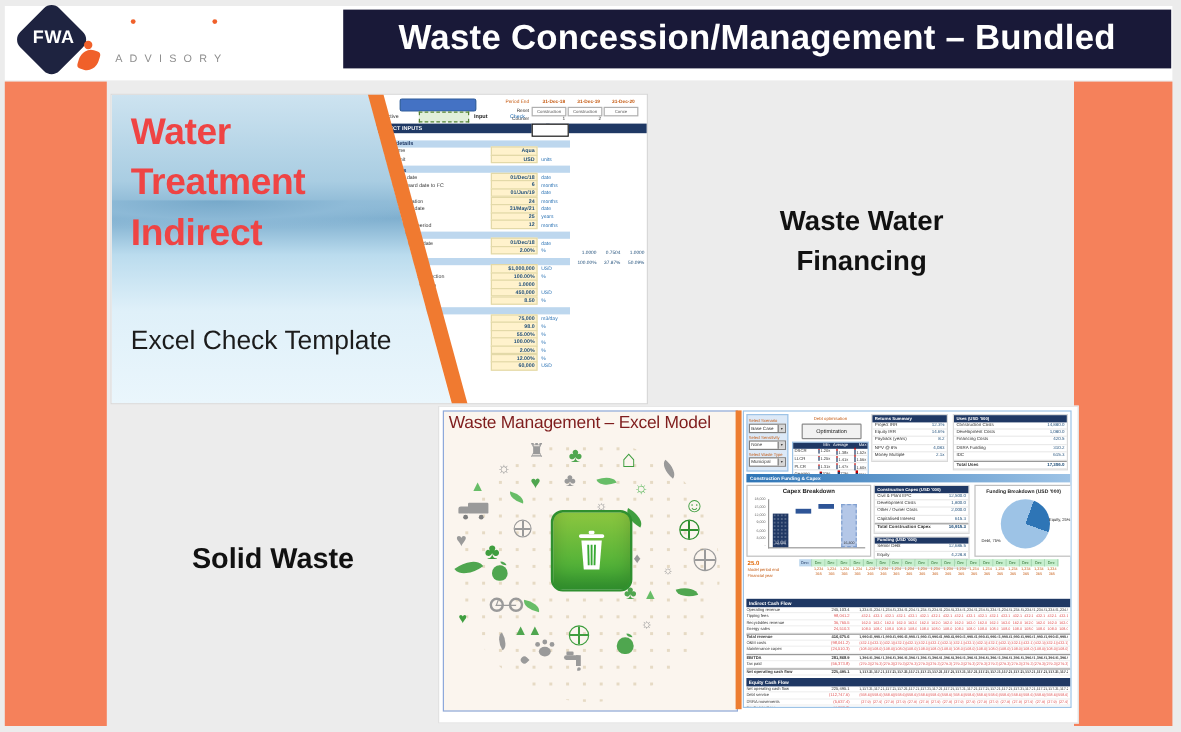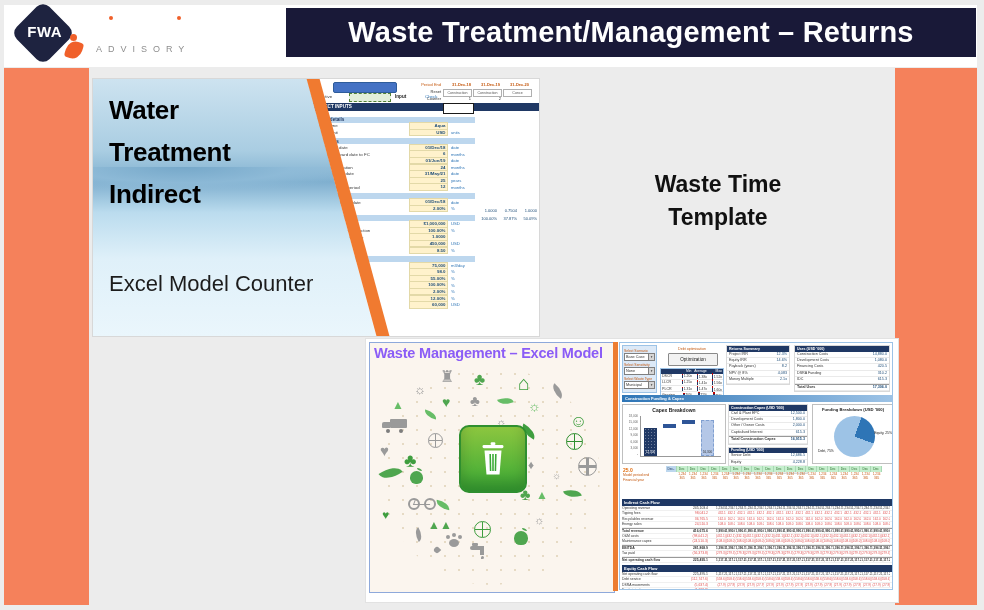--- a/index.html
+++ b/index.html
@@ -47,26 +47,26 @@
   .s-row{display:flex;height:6.6px;align-items:center;}
   .s-label{flex:1;font-size:4.4px;color:#3A3A3A;white-space:nowrap;overflow:hidden;}
   .s-val{width:36px;background:#FFF2CC;border:0.5px solid #E3D9A8;font-size:4.4px;color:#1F4E79;text-align:right;padding-right:1.5px;font-weight:bold;height:5.4px;line-height:5.4px;}
   .s-unit{width:24px;font-size:4.2px;color:#2E75B6;padding-left:3px;white-space:nowrap;overflow:hidden;}
   .rrow{position:absolute;left:384px;display:flex;}
   .r-cell{width:20px;text-align:right;font-size:4px;color:#1F4E79;white-space:nowrap;}
   .photo{position:absolute;inset:0;clip-path:polygon(0 0,48% 0,63.5% 100%,0 100%);
     background:linear-gradient(180deg,#CDE3F0 0%,#A9CDE2 28%,#7FAFCF 40%,#BBDCEE 52%,#DFF0F9 70%,#EAF6FC 100%);}
   .wave{position:absolute;left:0;top:88px;width:300px;height:26px;background:radial-gradient(60% 100% at 30% 0%,#6FA3C6 0%,#8FBBD8 60%,transparent 100%);opacity:.8;}
   .stripe{position:absolute;left:212px;top:-6px;width:13px;height:270px;background:#F07A30;transform:skewX(15.2deg);transform-origin:0 0;}
-  .headline{position:absolute;left:16px;top:10px;font-size:26px;font-weight:800;line-height:42px;color:#000000;letter-spacing:-.3px;}
+  .headline{position:absolute;left:16px;top:10px;font-size:31px;font-weight:800;line-height:42px;color:#ef4444;letter-spacing:-.3px;}
   .subhead{position:absolute;left:16px;top:192px;font-size:22px;color:#1C1C1C;}
   
   .bpanel{position:absolute;left:365px;top:338px;width:532px;height:263px;background:#FFFFFF;border:1px solid #E2E2E2;}
   .collage{position:absolute;left:369px;top:342px;width:244px;height:249px;background:#FBF5EE;border:1px solid #8EA9DB;overflow:hidden;}
-  .col-title{font-size:14.5px;font-weight:bold;color:#8b5cf6;padding:2px 4px;letter-spacing:-.2px;white-space:nowrap;}
+  .col-title{font-size:14.5px;font-weight:normal;color:#7f1d1d;padding:2px 4px;letter-spacing:-.2px;white-space:nowrap;}
   .dotbg{position:absolute;left:12px;top:24px;width:218px;height:218px;border-radius:50%;background-image:radial-gradient(#E6DAC4 1.3px,transparent 1.4px);background-size:14px 14px;}
   .ic-area{position:absolute;left:0;top:22px;right:0;bottom:0;}
   .icg{position:absolute;line-height:1;}
   .leaf{position:absolute;border-radius:0 100% 0 100%;}
   .globe{position:absolute;border-radius:50%;box-sizing:border-box;}
   .trash{position:absolute;left:89px;top:82px;width:64px;height:64px;border-radius:10px;background:linear-gradient(180deg,#8CC63F,#39A935);border:2px solid #2F8F2F;box-shadow:inset 0 -10px 14px rgba(0,0,0,.18);display:flex;align-items:center;justify-content:center;}
   .vstripe{position:absolute;left:613px;top:342px;width:5px;height:249px;background:#ED7D31;}
   
   .dash{position:absolute;left:619px;top:342px;width:274px;height:248px;background:#fff;border:1px solid #9DC3E6;box-sizing:border-box;color:#333;overflow:hidden;}
   .selpanel{position:absolute;left:2px;top:2px;width:35px;height:48px;background:#DCE9F7;border:0.5px solid #9DC3E6;padding:1px;box-sizing:border-box;}
@@ -135,30 +135,31 @@
         <span>FWA</span>
       </div>
     <div class="fig-head"></div>
     <div class="fig-body"></div>
     <div class="bdot bdot1"></div>
     <div class="bdot bdot2"></div>
     <div class="bsub">ADVISORY</div>
   </div>
 
   <div class="titlebar">
-    <span>Waste Treatment/Management – Returns</span>
+    <span>Waste Concession/Management – Bundled</span>
   </div>
 
   <div class="o-left"></div>
   <div class="o-right"></div>
 
   <div class="biglabel ww">
-    <div>Waste Time</div>
-    <div>Template</div>
+    <div>Waste Water</div>
+    <div>Financing</div>
   </div>
+  <div class="biglabel sw">Solid Waste</div>
 
   <div class="water-card">
     <div class="sheet">
       <div class="wc-btn"></div>
       <div class="dates-block" style="top:3px;">
         <div class="db-label">Period End</div>
         <div id="date-cells" style="display:flex;">
             <div class="d-cell">31-Dec-18</div>
             <div class="d-cell">31-Dec-19</div>
             <div class="d-cell">31-Dec-20</div>
@@ -321,21 +322,21 @@
         </div>
       <div class="photo">
           <div class="wave"></div>
         </div>
       <div class="stripe"></div>
       <div class="headline" id="headline">
           <div>Water</div>
           <div>Treatment</div>
           <div>Indirect</div>
         </div>
-      <div class="subhead">Excel Model Counter</div>
+      <div class="subhead">Excel Check Template</div>
     </div>
   </div>
 
   <div class="bpanel"></div>
 
   <div class="collage">
     <div class="col-title">Waste Management – Excel Model</div>
     <div class="dotbg"></div>
     <div class="ic-area" id="icon-area">
         <div class="icg" style="left: 70px; top: 4px; font-size: 16px; color: rgb(154, 154, 154);">♜</div>

